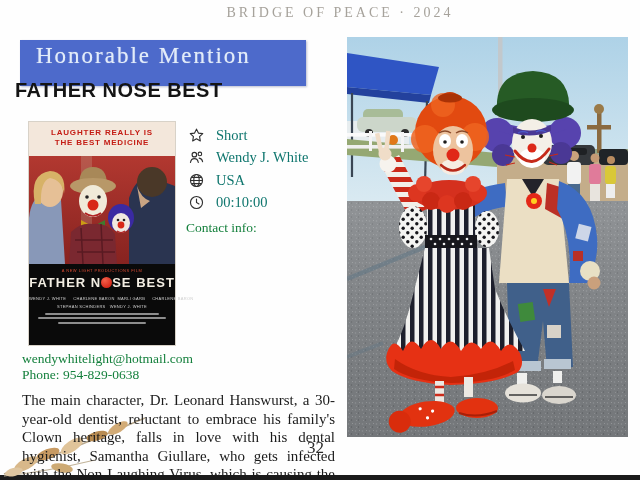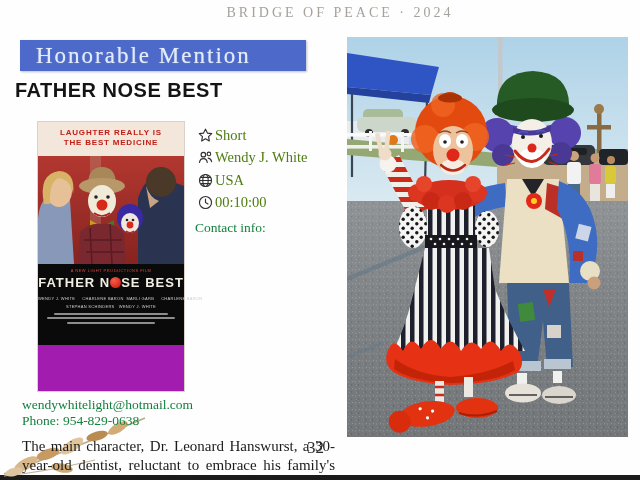--- a/index.html
+++ b/index.html
@@ -3,53 +3,53 @@
 <meta charset="utf-8">
 <style>
   html,body{margin:0;padding:0;}
   body{width:640px;height:480px;background:#ffffff;position:relative;overflow:hidden;
        font-family:"Liberation Serif", serif;}
   .page{position:absolute;inset:0;background:#fefefe;}
 
   .doc-header{position:absolute;top:5px;left:0;right:0;text-align:center;
     font-size:14px;letter-spacing:3px;color:#a6a29b;font-family:"Liberation Serif",serif;padding-left:40px;}
 
-  .award-banner{position:absolute;left:20px;top:40px;width:286px;height:31px;
+  .award-banner{position:absolute;left:20px;top:40px;width:286px;height:46px;
     background:#4d6acb;color:#e2ecf9;font-size:23px;letter-spacing:2px;line-height:31px;
     padding-left:16px;box-sizing:border-box;text-shadow:0 0 1px rgba(255,255,255,.55);
     box-shadow:1px 1px 2px rgba(60,70,120,.35);}
 
   .film-title{position:absolute;left:15px;top:79px;margin:0;
     font-family:"Liberation Sans",sans-serif;font-size:20px;font-weight:700;
     letter-spacing:.5px;color:#141414;}
 
   .film-body{position:absolute;left:22px;top:122px;width:313px;z-index:2;}
 
   
-  .poster{float:left;width:146px;height:269px;margin:0 11px 6px 16px;background:#a21caf;
+  .poster{float:left;width:146px;height:223px;margin:0 11px 6px 7px;background:#bef264;
     box-shadow:0 0 0 1px #d8d2c8;}
   .poster-top{height:34px;background:#f3e7db;text-align:center;padding-top:6px;box-sizing:border-box;}
   .poster-tagline{color:#c41c14;font-size:8px;font-weight:bold;letter-spacing:.8px;
     line-height:10px;font-family:"Liberation Sans",sans-serif;}
   .poster-scene{height:108px;display:block;}
   .poster-bottom{height:81px;background:#0a0a0a;text-align:center;color:#fff;padding-top:4px;box-sizing:border-box;}
   .poster-prod{font-size:4px;color:#d84a32;letter-spacing:.5px;font-family:"Liberation Sans",sans-serif;}
   .poster-title-line{font-family:"Liberation Sans",sans-serif;font-size:13px;font-weight:800;
     letter-spacing:1px;color:#f3eee3;margin-top:2px;}
   .nose-o{display:inline-block;width:11px;height:11px;border-radius:50%;
     background:radial-gradient(circle at 35% 30%,#f4604a,#c81408);color:transparent;
     overflow:hidden;vertical-align:-1px;}
   .poster-credits{font-size:4px;color:#cfcfcf;letter-spacing:.3px;line-height:7px;
     margin-top:5px;white-space:pre;font-family:"Liberation Sans",sans-serif;}
   .fine-bar{height:2px;background:#8d8d8d;margin:2.5px auto 0 auto;border-radius:1px;}
 
   
   .details{list-style:none;margin:0;padding:2px 0 0 0;}
-  .details li{display:flex;align-items:center;height:22.5px;gap:1px;
-    color:#4d7c0f;font-size:14.5px;padding-left:2px;}
+  .details li{display:flex;align-items:center;height:22.5px;gap:11px;
+    color:#0f766e;font-size:14.5px;padding-left:2px;}
   .details svg{width:17px;height:17px;flex:none;}
   .contact{margin-top:6px;font-size:13.5px;line-height:16px;color:#15803d;}
   .synopsis{margin:8px 0 0 0;font-size:15px;line-height:18.6px;color:#1b1b1b;text-align:justify;}
 
   .page-number{position:absolute;left:307px;top:438px;font-size:17px;color:#2b2b2b;}
 
   .photo{position:absolute;left:347px;top:37px;width:281px;height:400px;overflow:hidden;}
   .photo svg{display:block;}
 
   .leaf-decoration{position:absolute;left:0;top:404px;width:152px;height:74px;z-index:1;}

